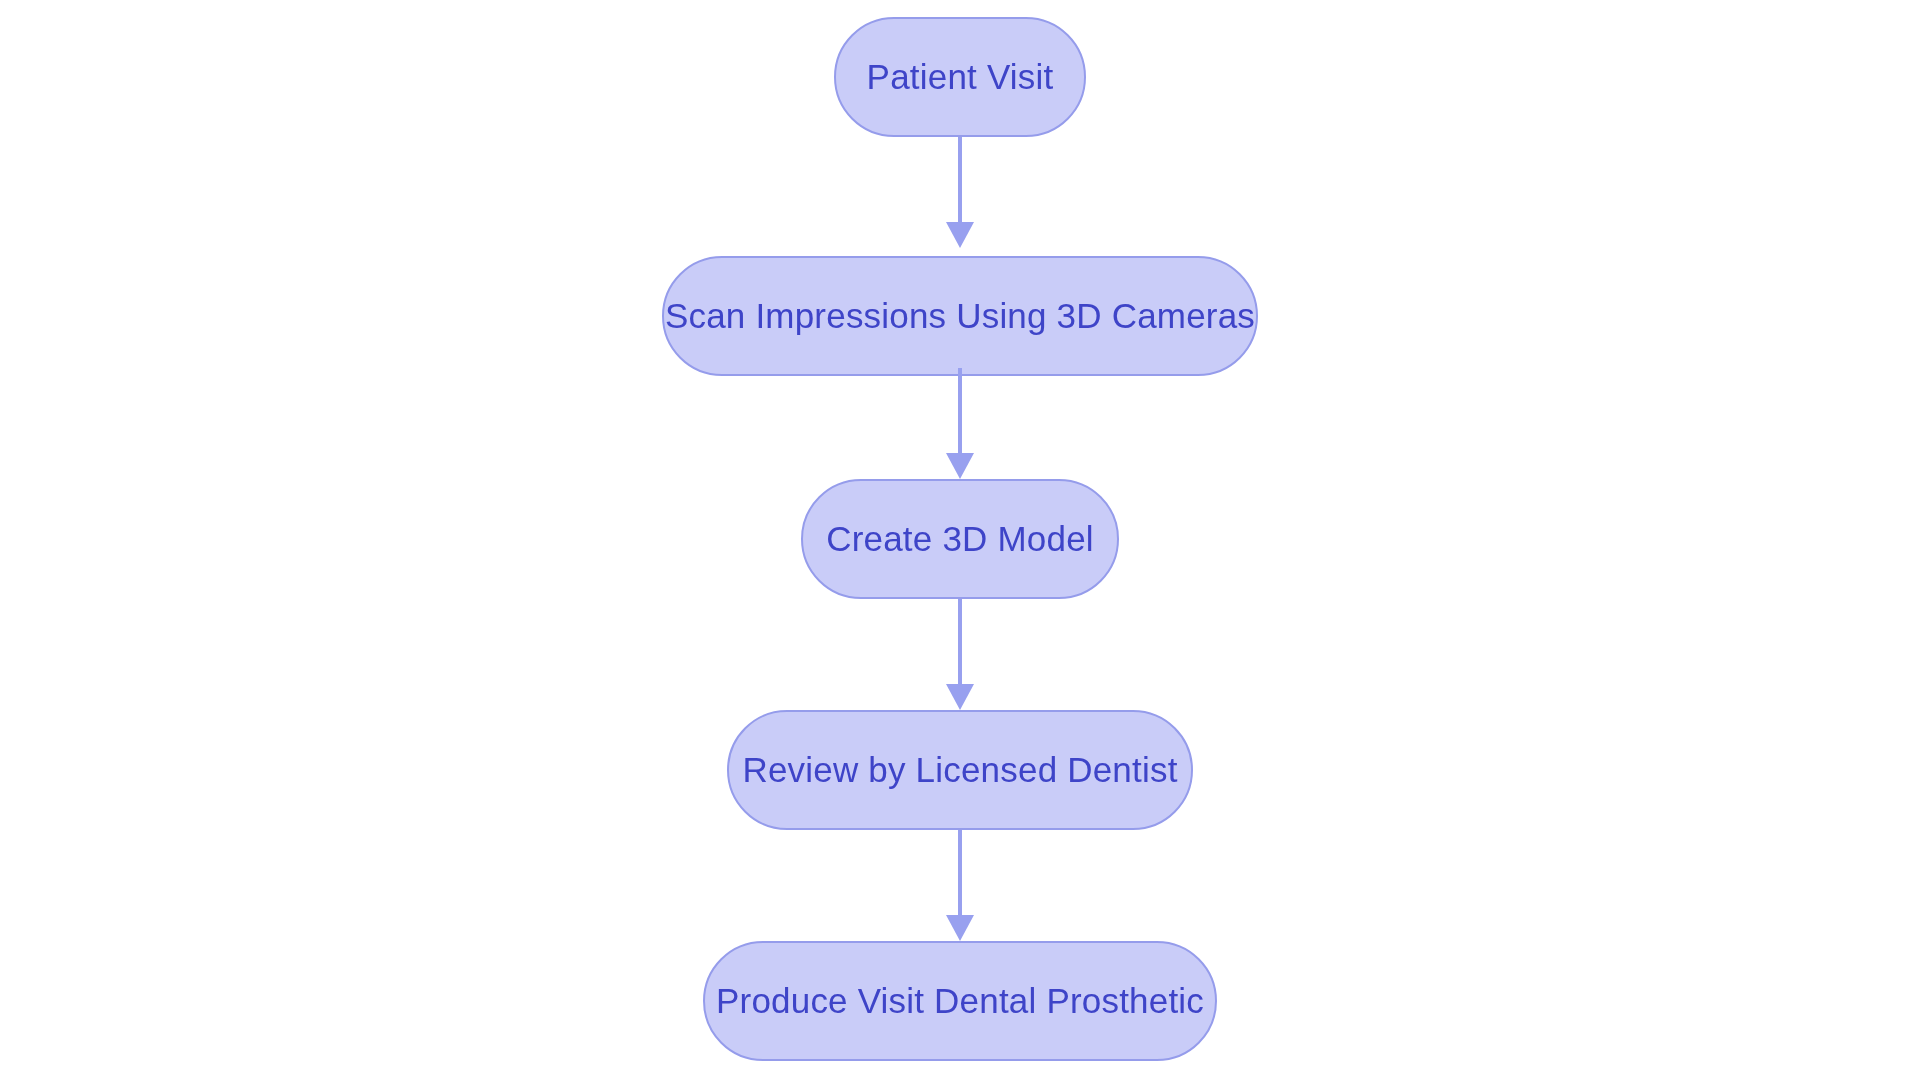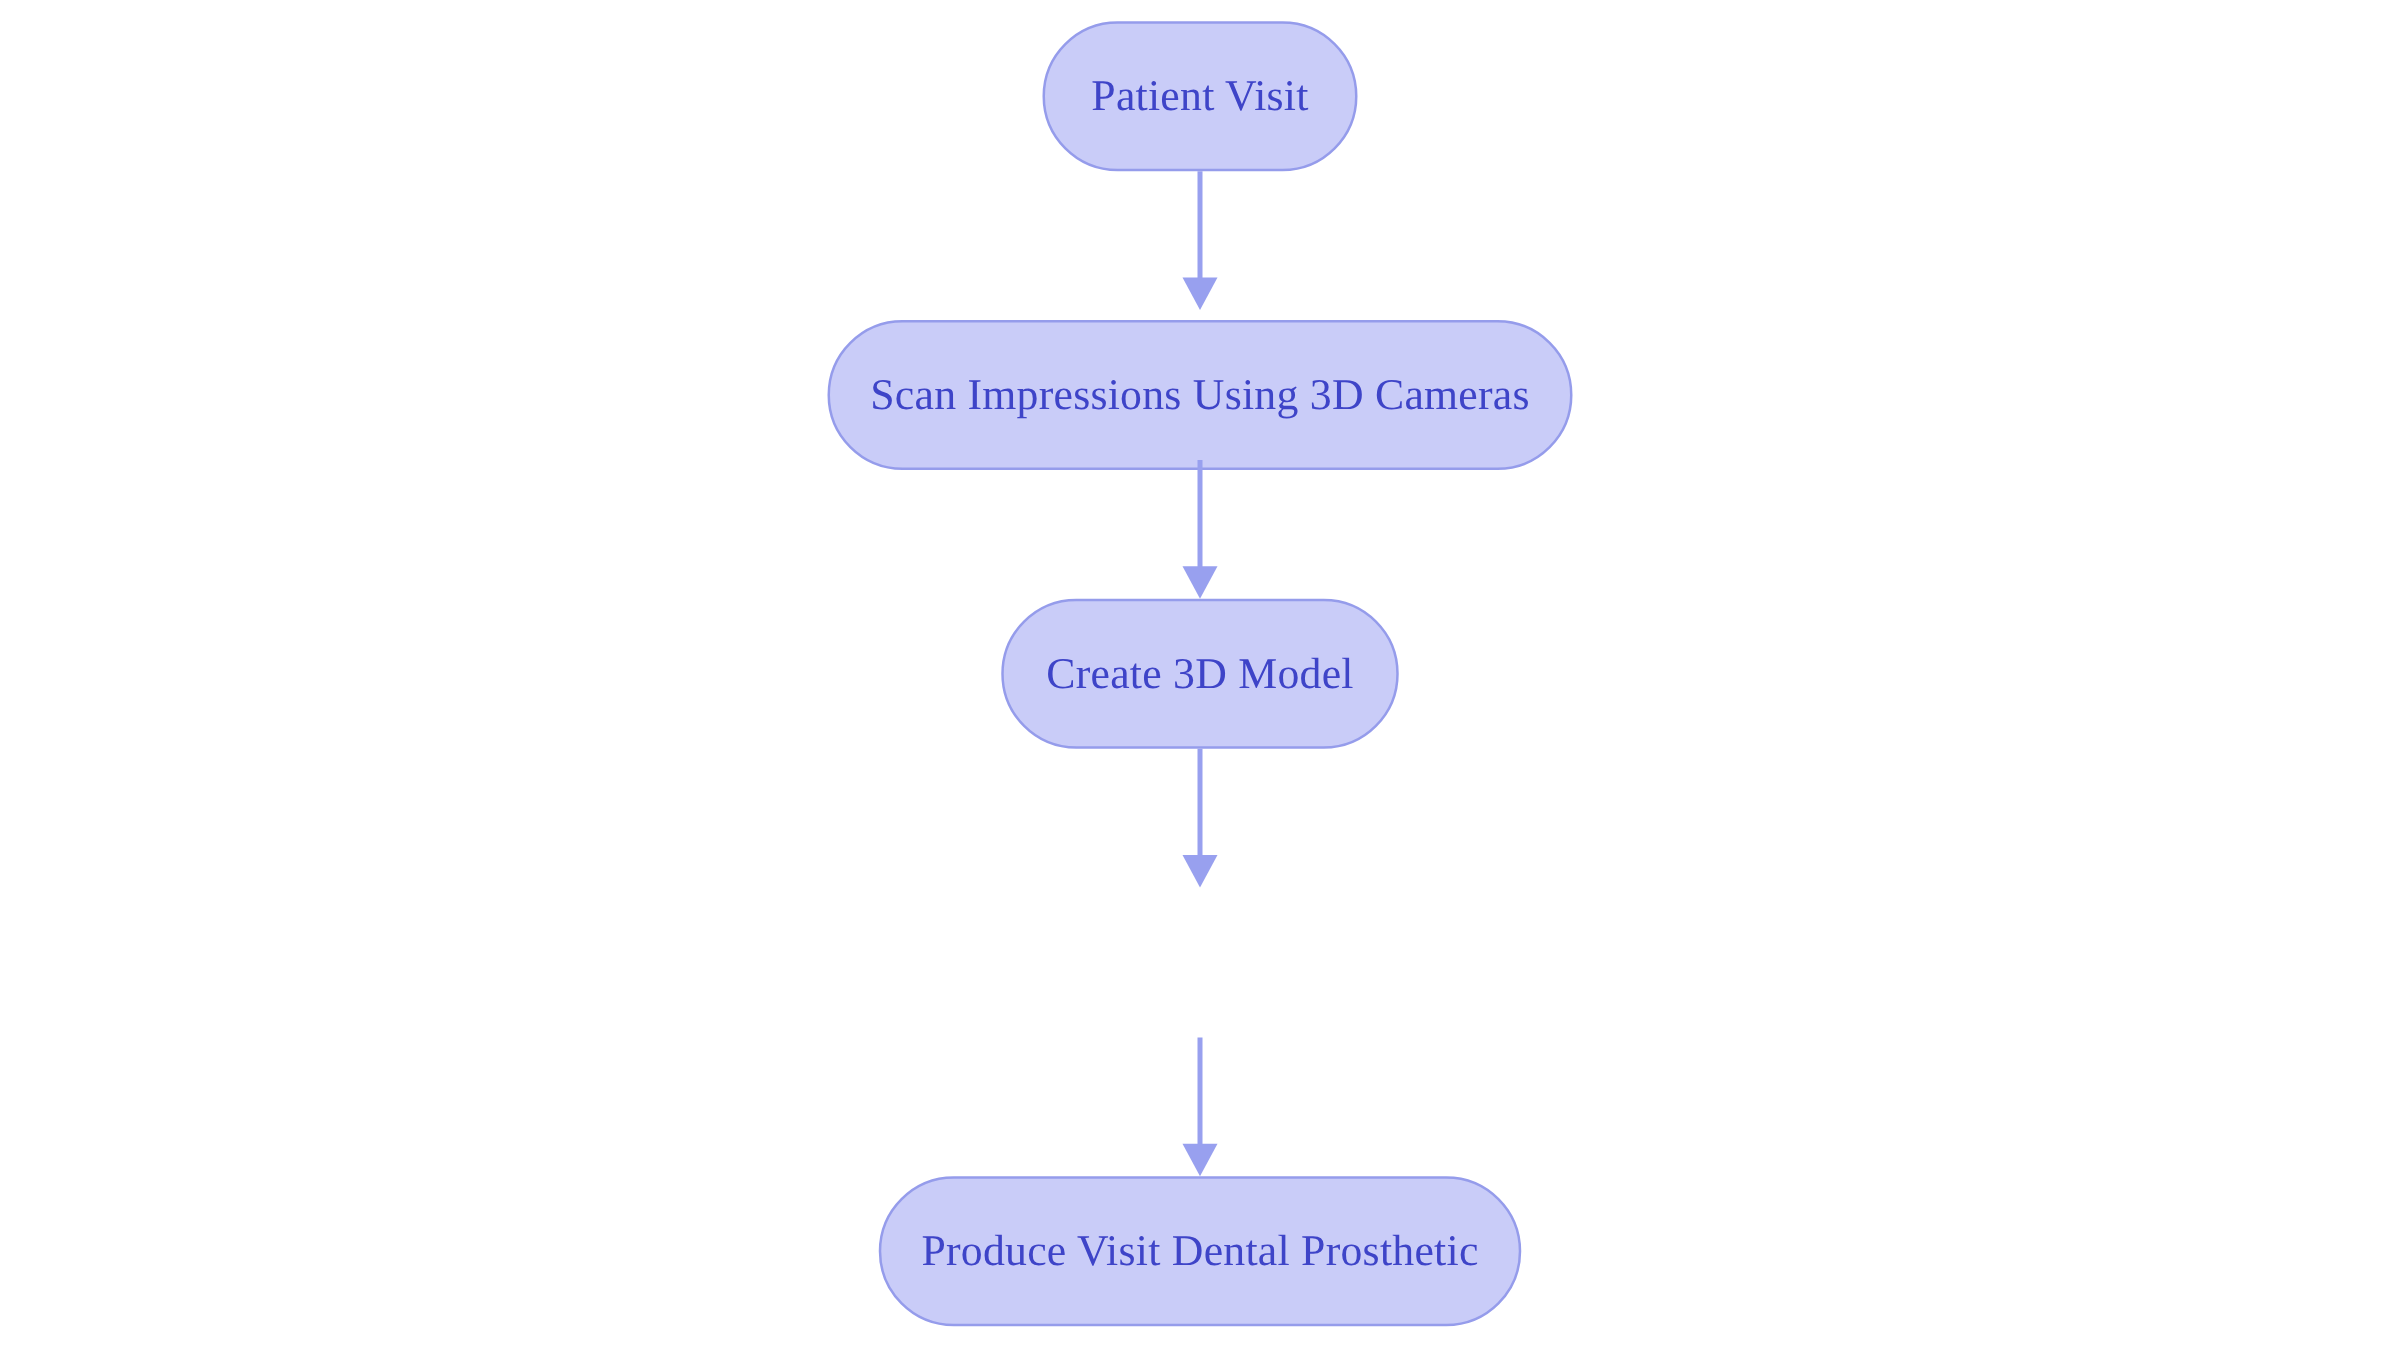--- a/index.html
+++ b/index.html
@@ -7,21 +7,20 @@
     padding: 0;
     background: #ffffff;
     font-family: "Liberation Sans", "DejaVu Sans", sans-serif;
   }
   .canvas {
     position: relative;
     width: 1920px;
     height: 1083px;
     background: var(--bg, #ffffff);
     overflow: hidden;
-    font-family: Liberation Serif, serif;
   }
   .node {
     position: absolute;
     box-sizing: border-box;
     height: 120px;
     background: var(--fill, #c9ccf8);
     border: 2px solid var(--stroke, #959ceb);
     border-radius: 60px;
     display: flex;
     align-items: center;
@@ -93,20 +92,23 @@
 
   <div class="node pos-n3">
     <span>Create 3D Model</span>
   </div>
 
   <div class="arrow pos-a3">
     <div class="shaft"></div>
     <div class="head"></div>
   </div>
 
+  <div class="node pos-n4">
+    <span>Review by Licensed Dentist</span>
+  </div>
 
   <div class="arrow pos-a4">
     <div class="shaft"></div>
     <div class="head"></div>
   </div>
 
   <div class="node pos-n5">
     <span>Produce Visit Dental Prosthetic</span>
   </div>
 

